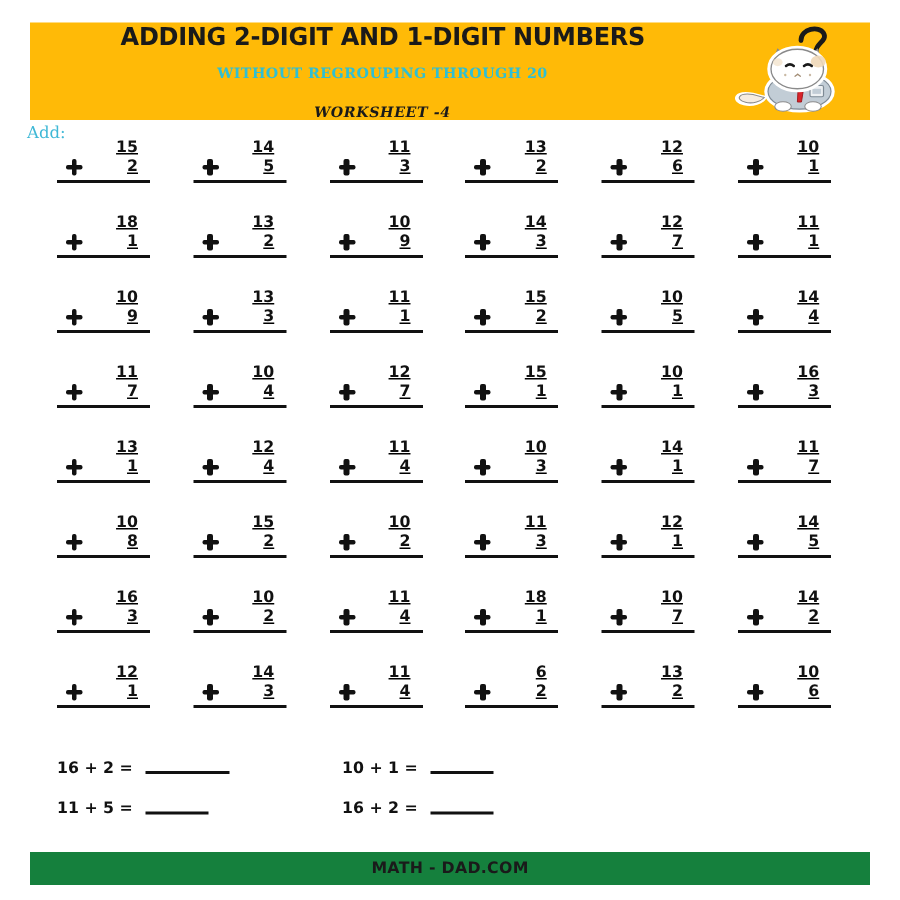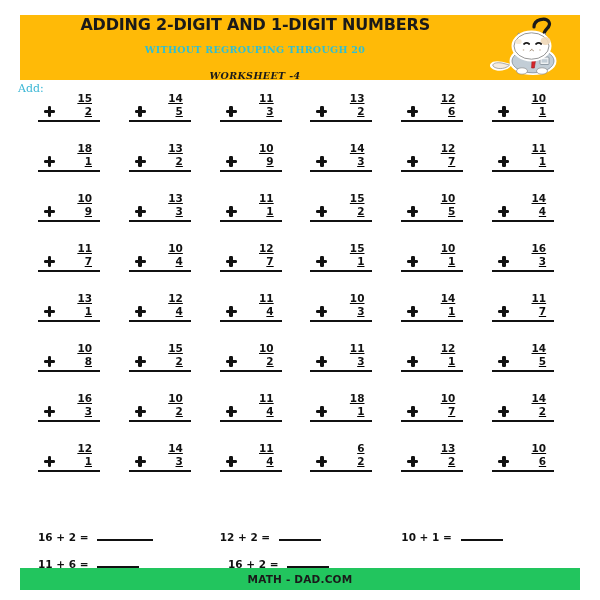--- a/index.html
+++ b/index.html
@@ -169,21 +169,20 @@
     background: #111111;
     margin-top: 2px;
   }
 
   
   .eq-section {
     position: absolute;
     left: 38px;
     top: 498px;
     width: 545px;
-    margin-top: 25px;
   }
   .eq-row {
     display: flex;
     height: 27px;
   }
   .eq-cell {
     width: 190px;
     display: flex;
     align-items: center;
   }
@@ -204,21 +203,21 @@
   .blank-long { width: 56px; }
   .blank-short { width: 42px; }
 
   
   .footer-bar {
     position: absolute;
     left: 20px;
     top: 568px;
     width: 560px;
     height: 22px;
-    background: #22c55e;
+    background: #15803d;
     display: flex;
     align-items: center;
     justify-content: center;
   }
   .footer-text {
     font-family: "DejaVu Sans", sans-serif;
     font-weight: bold;
     font-size: 10.5px;
     letter-spacing: 0.2px;
     color: #1a1a1a;
@@ -789,31 +788,27 @@
 
   </div>
 
   <div class="eq-section">
     <div class="eq-row">
       <div class="eq-cell">
         <span class="eq-text">16 + 2 =</span>
         <span class="eq-blank blank-long"></span>
       </div>
       <div class="eq-cell">
-        <span class="eq-text">12 + 2 =</span>
-        <span class="eq-blank blank-short"></span>
-      </div>
-      <div class="eq-cell">
         <span class="eq-text">10 + 1 =</span>
         <span class="eq-blank blank-short"></span>
       </div>
     </div>
     <div class="eq-row">
       <div class="eq-cell">
-        <span class="eq-text">11 + 6 =</span>
+        <span class="eq-text">11 + 5 =</span>
         <span class="eq-blank blank-short"></span>
       </div>
       <div class="eq-cell">
         <span class="eq-text">16 + 2 =</span>
         <span class="eq-blank blank-short"></span>
       </div>
     </div>
   </div>
 
   <div class="footer-bar">

